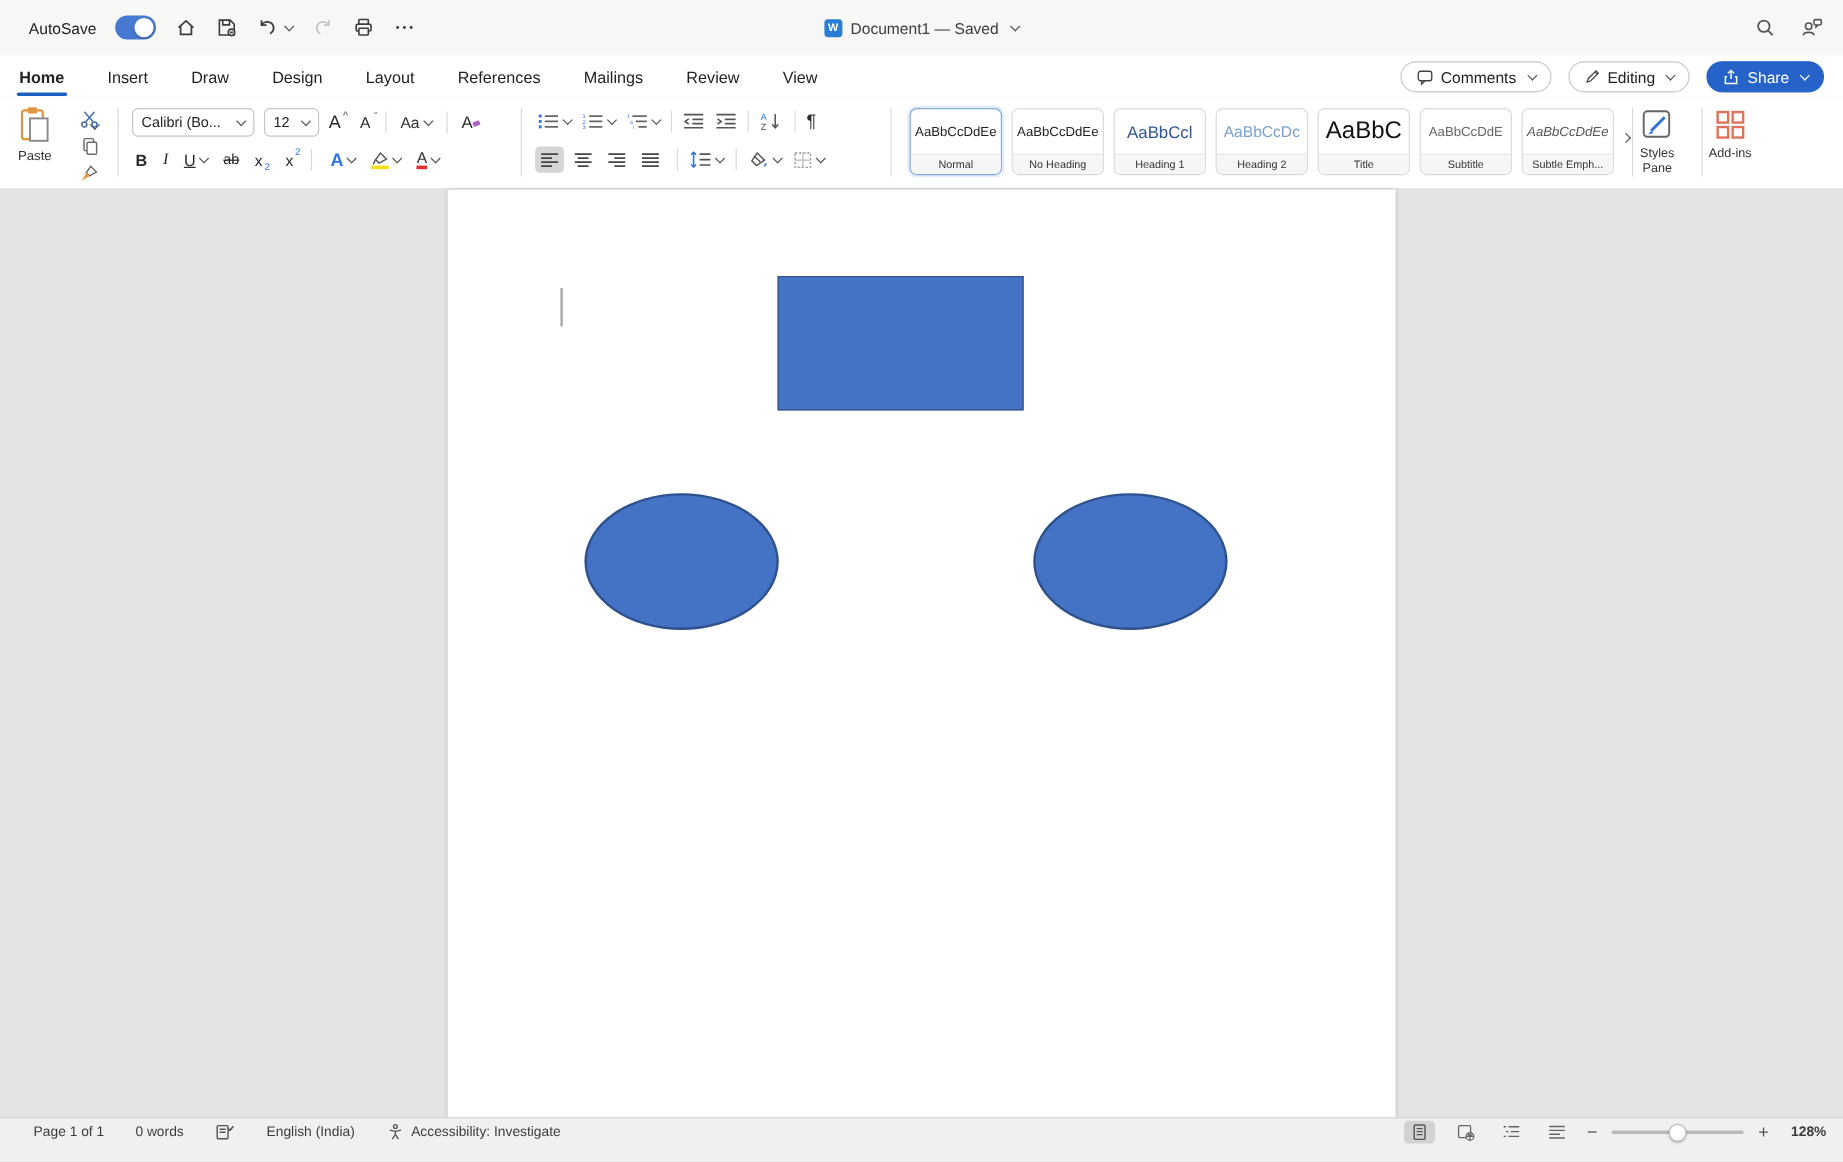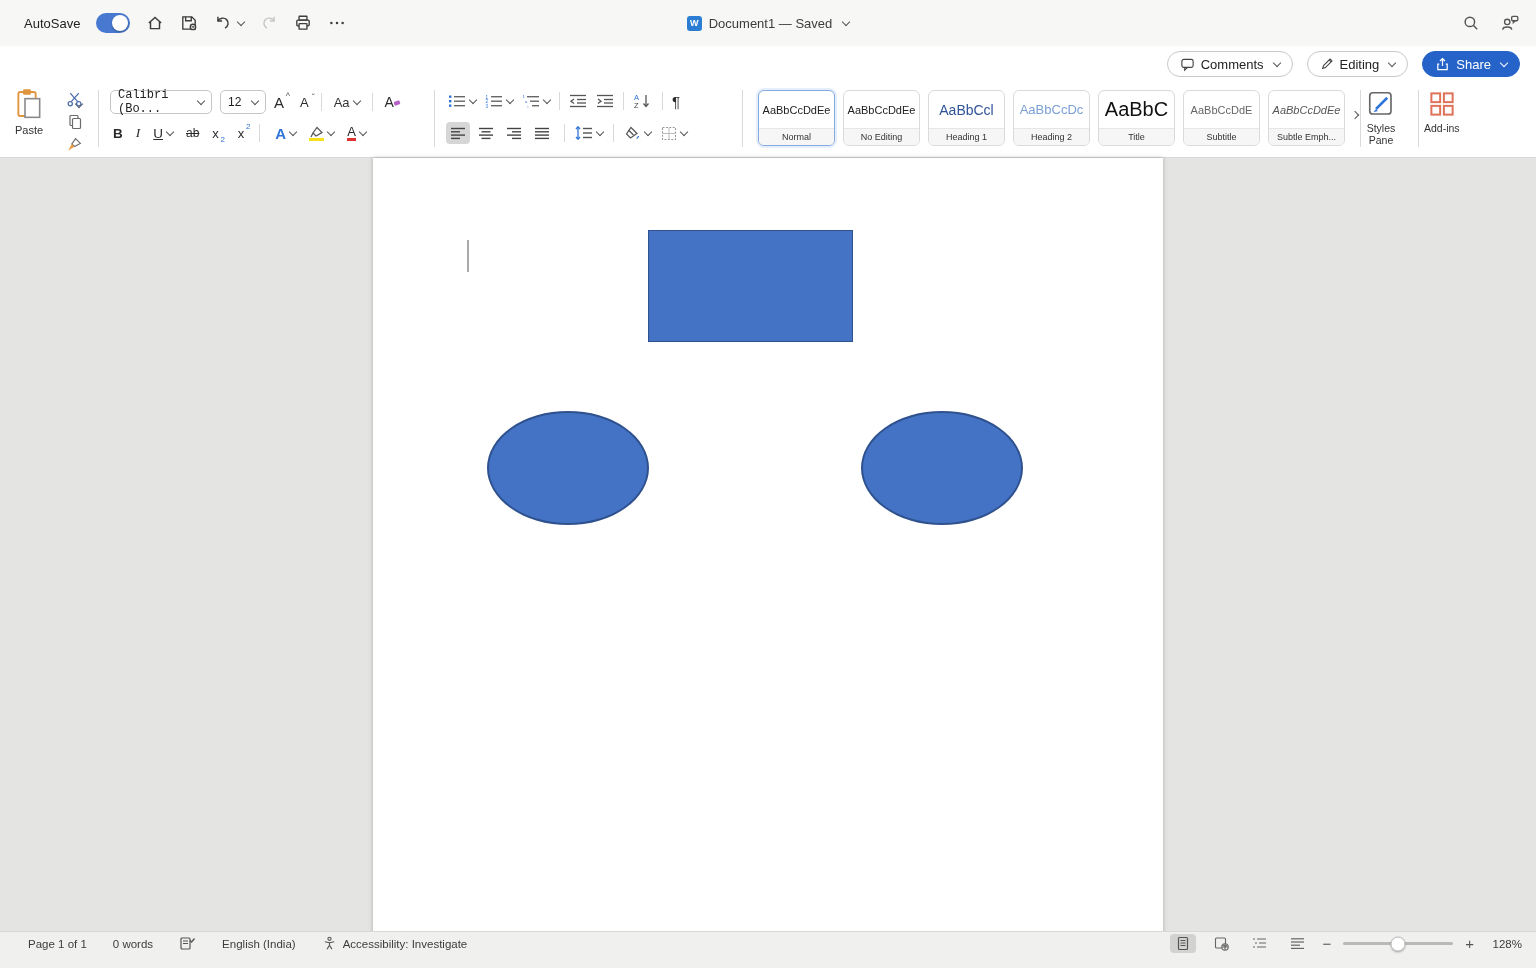--- a/index.html
+++ b/index.html
@@ -84,21 +84,21 @@
   
   .statusbar { position:absolute; left:0; right:0; bottom:0; height:37px; background:#f0f0ef; border-top:1px solid #d8d8d7; font-size:11.5px; color:#3d3d3d; }
   .sb-left { position:absolute; left:28px; top:0; height:23px; display:flex; align-items:center; gap:26px; }
   .sb-item { display:flex; align-items:center; gap:6px; cursor:pointer; }
   .sb-right { position:absolute; right:14px; top:0; height:23px; display:flex; align-items:center; gap:12px; }
   .viewbtn { width:26px; height:19px; display:flex; align-items:center; justify-content:center; border-radius:4px; cursor:pointer; }
   .viewbtn.sel { background:#d2d2d1; }
   .zoomtrack { width:110px; height:3px; background:#b9b9b8; border-radius:2px; position:relative; cursor:pointer; }
   .zoomknob { position:absolute; left:50%; top:50%; transform:translate(-50%,-50%); width:15px; height:15px; background:#fff; border:1px solid #bbb; border-radius:50%; box-shadow:0 1px 2px rgba(0,0,0,.25); }
   .zoomsign { font-size:15px; color:#555; cursor:pointer; line-height:1; }
-  .zoomval { font-size:11.5px; color:#3d3d3d; width:36px; text-align:right; }
+  .zoomval { font-size:11.5px; color:#3d3d3d; width:36px; text-align:right;font-weight:bold; }
 </style>
 </head>
 <body>
 
 <div class="titlebar">
   <div class="tb-left">
     <span class="autosave-label">AutoSave</span>
     <span class="toggle">
         <span class="knob"></span>
       </span>
@@ -163,20 +163,31 @@
           <circle cx="6.5" cy="7" r="2.4"></circle>
           <path d="M2.5 14 C2.5 10.8 10.5 10.8 10.5 14"></path>
           <rect x="10.5" y="2" width="5.5" height="4" rx="1"></rect>
           <path d="M12 6 V7.6 L13.6 6"></path>
         </svg>
     </span>
   </div>
 </div>
 
 <div class="tabrow">
+  <div class="tabs">
+    <span class="tab active">Home</span>
+    <span class="tab">Insert</span>
+    <span class="tab">Draw</span>
+    <span class="tab">Design</span>
+    <span class="tab">Layout</span>
+    <span class="tab">References</span>
+    <span class="tab">Mailings</span>
+    <span class="tab">Review</span>
+    <span class="tab">View</span>
+  </div>
   <div class="tab-actions">
     <span class="pill">
       <svg width="15" height="15" viewBox="0 0 16 16" fill="none" stroke="#444" stroke-width="1.2">
           <rect x="2" y="2.5" width="12" height="8.5" rx="2"></rect>
           <path d="M5 11 V14 L8 11"></path>
         </svg>
       <span>Comments</span>
       <span class="cv"></span>
     </span>
     <span class="pill">
@@ -230,21 +241,21 @@
     <span class="rbtn">
       <svg width="17" height="16" viewBox="0 0 16 15" fill="none">
           <path d="M9 1.5 L13.5 6 L8 9 L5.5 6.5 Z" stroke="#6b6b6b" stroke-width="1.1"></path>
           <path d="M5.5 6.5 L2 13 L8 9 Z" fill="#e8983f"></path>
         </svg>
     </span>
   </div>
   <div class="vdiv" style="left:98px;"></div>
 
   <div class="row abs" style="left:110px; top:8px; gap:8px;">
-    <span class="fontbox" style="width:102px;font-family:Liberation Mono, monospace;">
+    <span class="fontbox" style="width:102px;">
       <span style="flex:1; overflow:hidden;">Calibri (Bo...</span>
         <span class="cv"></span>
     </span>
     <span class="fontbox" style="width:46px;">
       <span style="flex:1;">12</span>
         <span class="cv"></span>
     </span>
     <span class="subsup rbtn" style="font-size:15px;">
       <span>A</span>
         <span class="mk" style="top:-3px; right:-6px; color:#555; font-size:9px;">^</span>
@@ -450,21 +461,21 @@
   </div>
   <div class="vdiv" style="left:742px;"></div>
 
   <div class="row abs" style="left:758px; top:8px; gap:8px;">
     <div class="stylechip sel">
       <div class="chip-sample s-normal">AaBbCcDdEe</div>
       <div class="chip-name">Normal</div>
     </div>
     <div class="stylechip">
       <div class="chip-sample s-normal">AaBbCcDdEe</div>
-      <div class="chip-name">No Editing</div>
+      <div class="chip-name">No Heading</div>
     </div>
     <div class="stylechip">
       <div class="chip-sample s-h1">AaBbCcl</div>
       <div class="chip-name">Heading 1</div>
     </div>
     <div class="stylechip">
       <div class="chip-sample s-h2">AaBbCcDc</div>
       <div class="chip-name">Heading 2</div>
     </div>
     <div class="stylechip">

